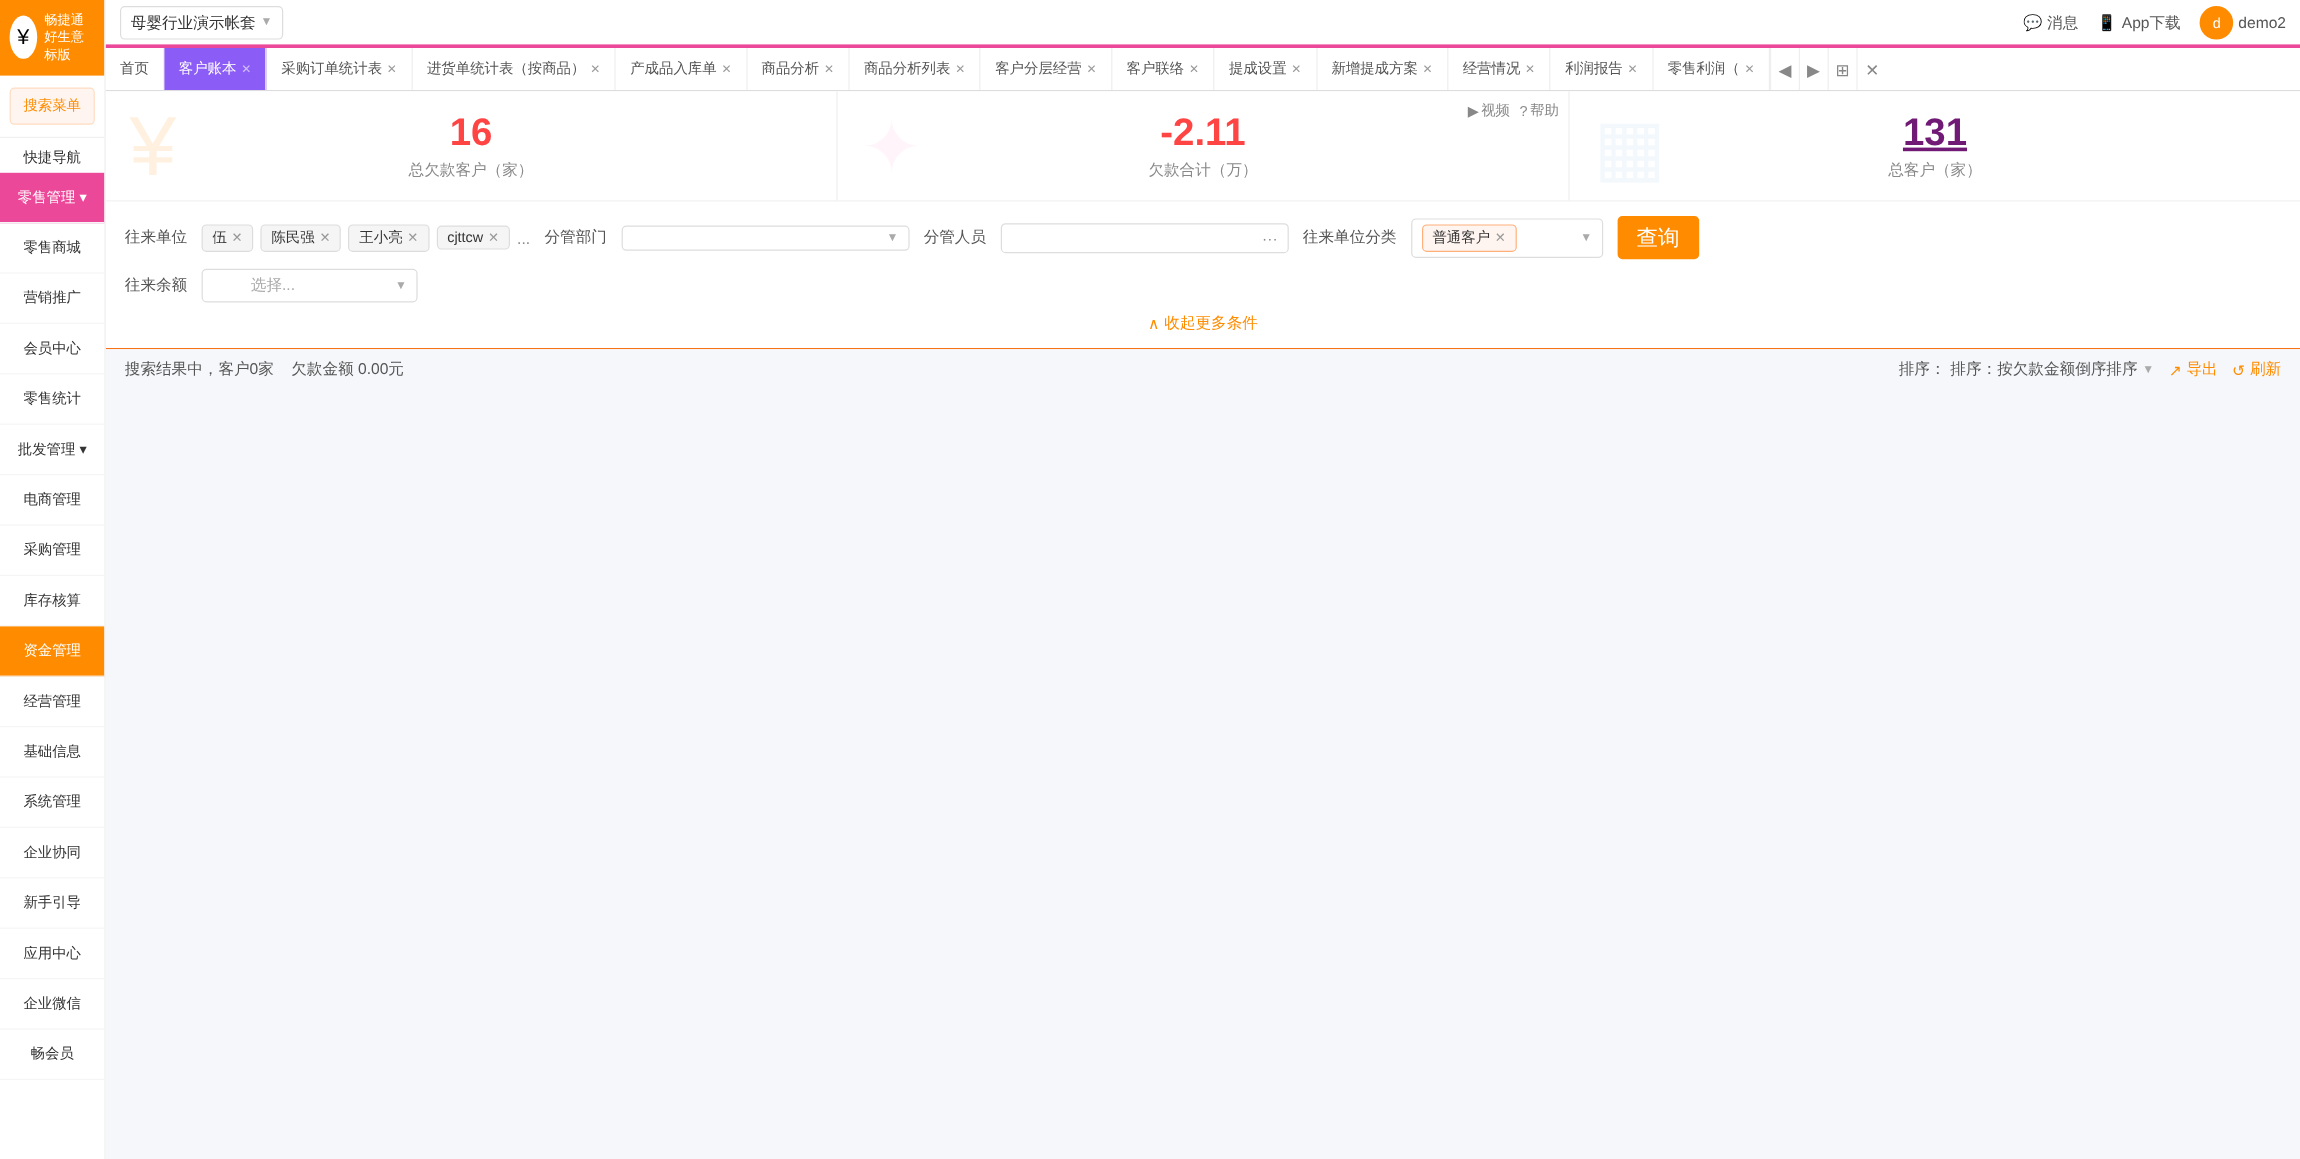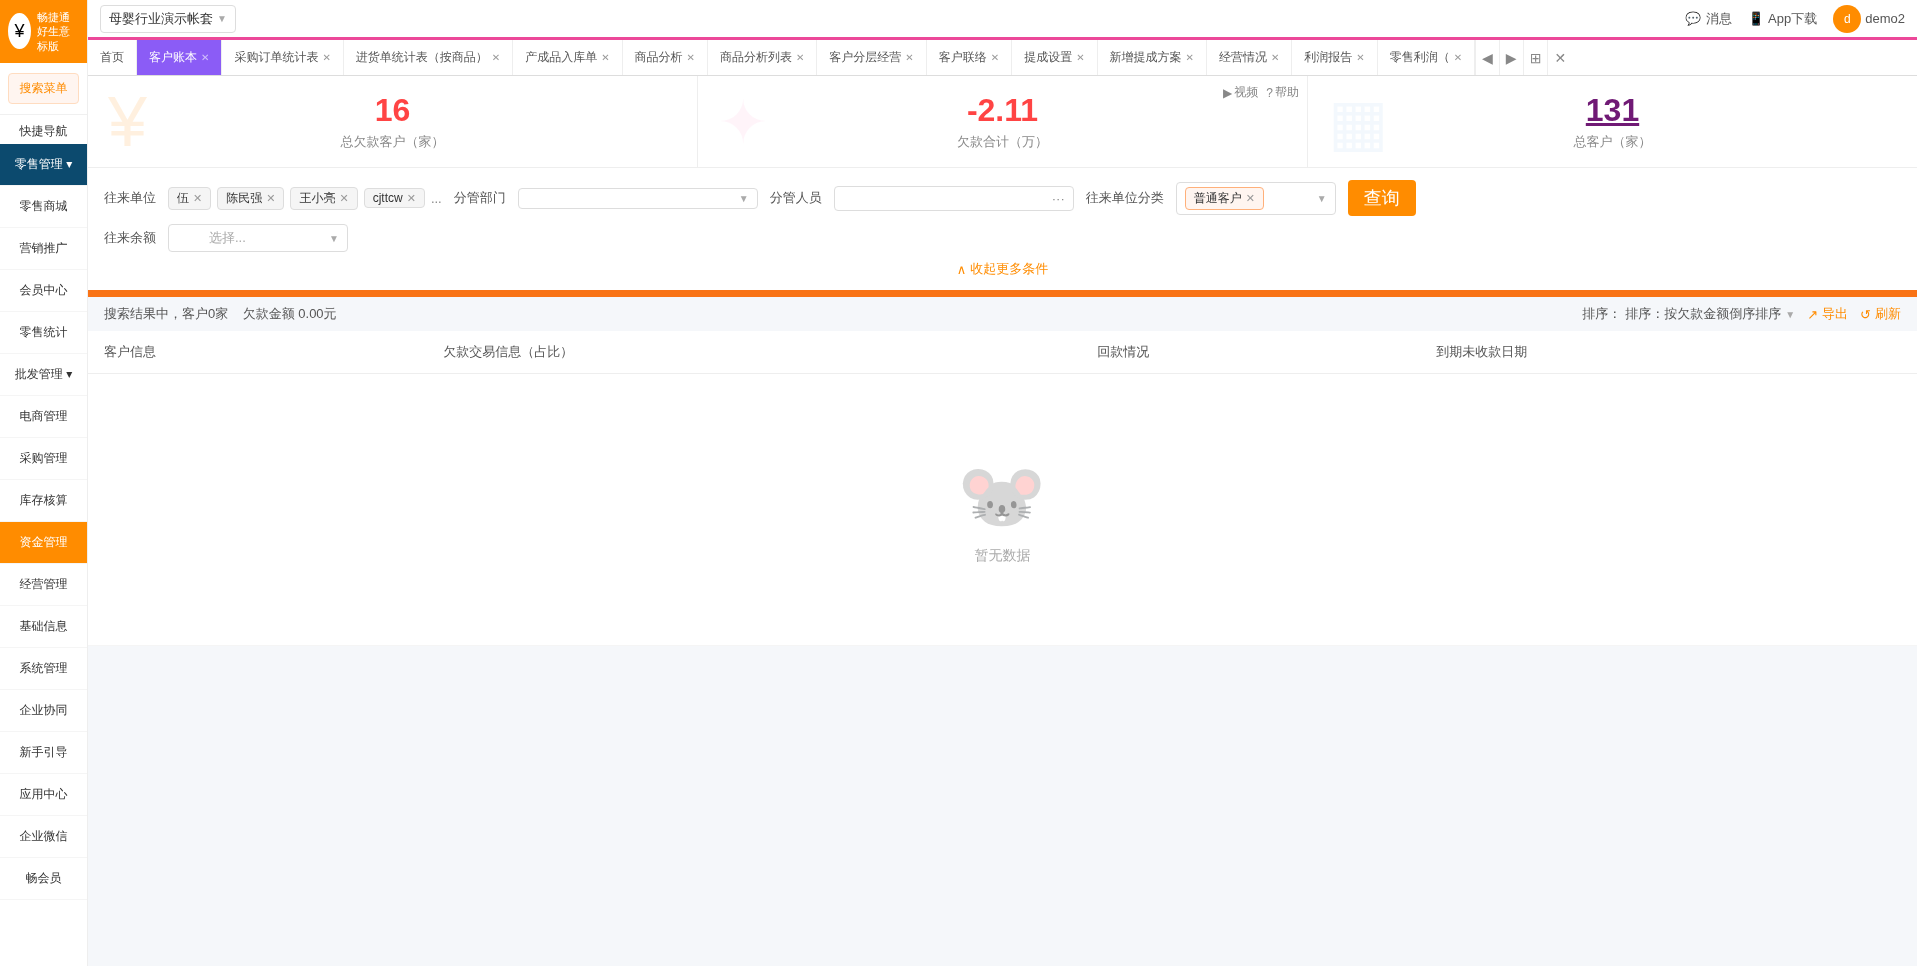--- a/index.html
+++ b/index.html
@@ -6,21 +6,21 @@
     body { font-family: 'Microsoft YaHei', Arial, sans-serif; font-size: 13px; background: #f5f5f5; display: flex; height: 100vh; overflow: hidden; }
 
     
     .sidebar { width: 88px; background: #fff; display: flex; flex-direction: column; border-right: 1px solid #eee; flex-shrink: 0; overflow-y: auto; }
     .sidebar-logo { background: #ff8c00; padding: 10px 8px; display: flex; align-items: center; gap: 6px; cursor: pointer; }
     .sidebar-logo-icon { width: 36px; height: 36px; background: #fff; border-radius: 50%; display: flex; align-items: center; justify-content: center; font-size: 18px; }
     .sidebar-logo-text { color: #fff; font-size: 11px; line-height: 1.3; }
     .sidebar-search { padding: 10px 8px; border-bottom: 1px solid #f0f0f0; }
     .sidebar-search-btn { width: 100%; padding: 6px 4px; background: #fff5f0; border: 1px solid #ffdcc0; border-radius: 4px; color: #ff8c00; font-size: 12px; cursor: pointer; text-align: center; }
     .sidebar-nav-item { padding: 12px 8px; text-align: center; cursor: pointer; color: #333; font-size: 12px; border-bottom: 1px solid #f5f5f5; }
-    .sidebar-nav-item.active { background: #0c4a6e; color: #fff; }
+    .sidebar-nav-item.active { background: #ec4899; color: #fff; }
     .sidebar-nav-item.has-sub { display: flex; align-items: center; justify-content: center; gap: 2px; }
     .sidebar-section { padding: 8px 8px 4px; text-align: center; cursor: pointer; color: #333; font-size: 12px; }
 
     
     .main { flex: 1; display: flex; flex-direction: column; overflow: hidden; }
 
     
     .topbar { background: #fff; border-bottom: 3px solid #ec4899; display: flex; align-items: center; justify-content: space-between; padding: 0 12px; height: 40px; flex-shrink: 0; }
     .topbar-left { display: flex; align-items: center; gap: 8px; }
     .topbar-selector { display: flex; align-items: center; gap: 4px; font-size: 13px; color: #333; padding: 4px 8px; border: 1px solid #ddd; border-radius: 4px; cursor: pointer; }
@@ -43,21 +43,21 @@
     .stat-item { flex: 1; display: flex; flex-direction: column; align-items: center; justify-content: center; padding: 16px 20px; border-right: 1px solid #eee; position: relative; overflow: hidden; }
     .stat-item:last-child { border-right: none; }
     .stat-bg-icon { position: absolute; left: 20px; top: 50%; transform: translateY(-50%); opacity: 0.12; font-size: 60px; }
     .stat-value { font-size: 32px; font-weight: bold; color: #ff4444; }
     .stat-value.black { color: #701a75; text-decoration: underline; }
     .stat-label { font-size: 13px; color: #888; margin-top: 4px; }
     .stat-help { position: absolute; top: 8px; right: 8px; display: flex; gap: 8px; }
     .stat-help-btn { font-size: 12px; color: #888; cursor: pointer; display: flex; align-items: center; gap: 2px; }
 
     
-    .filter-bar { background: #fff; padding: 12px 16px; border-bottom: 7px solid #f97316; }
+    .filter-bar { background: #fff; padding: 12px 16px; border-bottom: 1px solid #f97316; }
     .filter-row { display: flex; align-items: center; gap: 12px; flex-wrap: wrap; margin-bottom: 8px; }
     .filter-row:last-child { margin-bottom: 0; }
     .filter-label { font-size: 13px; color: #555; white-space: nowrap; }
     .filter-tags { display: flex; align-items: center; gap: 6px; flex-wrap: wrap; }
     .filter-tag { display: flex; align-items: center; gap: 4px; background: #f5f5f5; border: 1px solid #ddd; border-radius: 4px; padding: 2px 8px; font-size: 12px; color: #333; }
     .filter-tag .close { cursor: pointer; color: #999; font-size: 11px; }
     .filter-more { color: #888; font-size: 13px; cursor: pointer; }
     .filter-select { border: 1px solid #ddd; border-radius: 4px; padding: 4px 8px; font-size: 13px; color: #333; background: #fff; min-width: 160px; cursor: pointer; display: flex; align-items: center; justify-content: space-between; }
     .filter-select-wide { min-width: 240px; }
     .filter-dots { color: #888; cursor: pointer; margin-left: 4px; }
@@ -323,37 +323,15 @@
           <span>↗</span>
           <span>导出</span>
         </div>
         <div class="result-action-btn">
           <span>↺</span>
           <span>刷新</span>
         </div>
       </div>
     </div>
 
-    <div style="background:#fff;">
-      <table class="data-table">
-        <thead>
-          <tr>
-            <th>客户信息</th>
-            <th>欠款交易信息（占比）</th>
-            <th>回款情况</th>
-            <th>到期未收款日期</th>
-          </tr>
-        </thead>
-        <tbody>
-          <tr>
-            <td colspan="4" style="padding:0;">
-              <div class="empty-state">
-                <div class="empty-icon" style="font-size:72px;margin-bottom:8px;opacity:0.5;">🐭</div>
-                <div class="empty-text">暂无数据</div>
-              </div>
-            </td>
-          </tr>
-        </tbody>
-      </table>
-    </div>
 
   </div>
 </div>
 
 </body></html>

